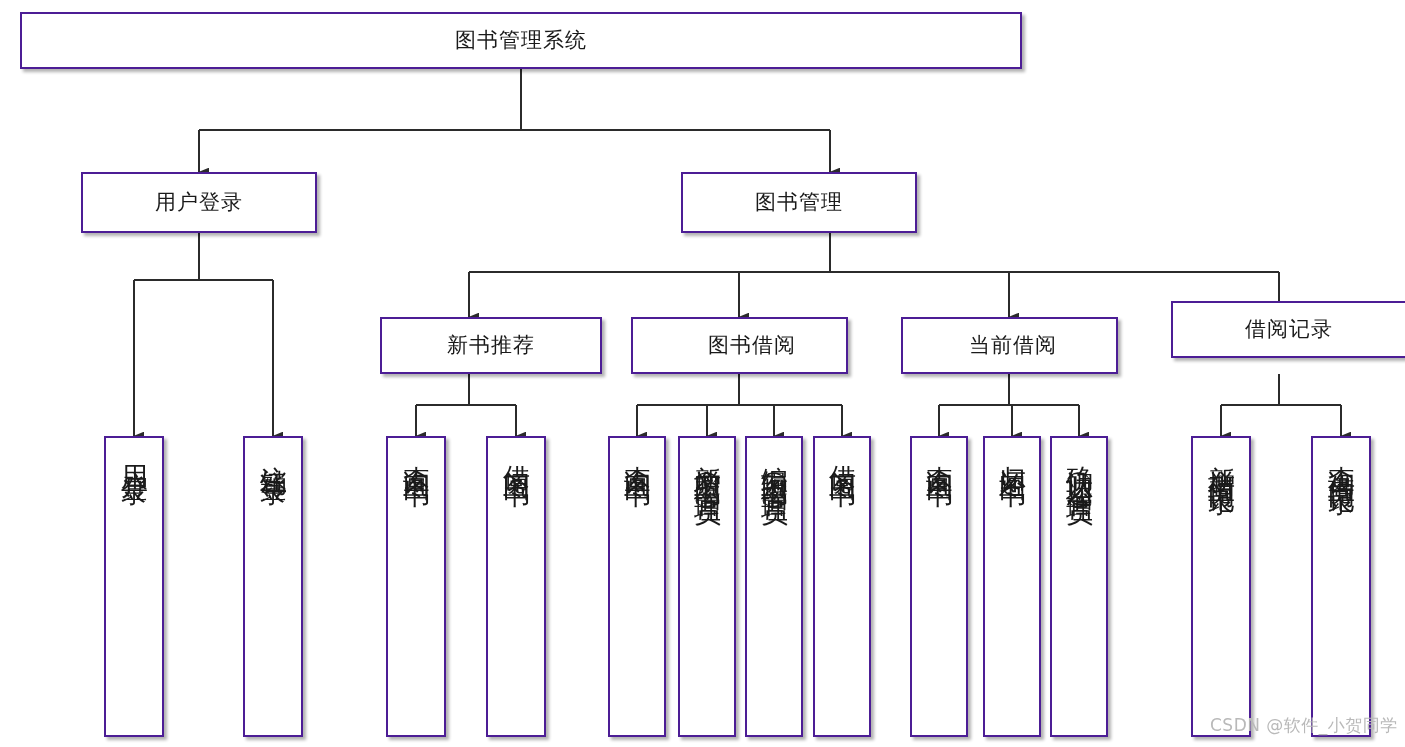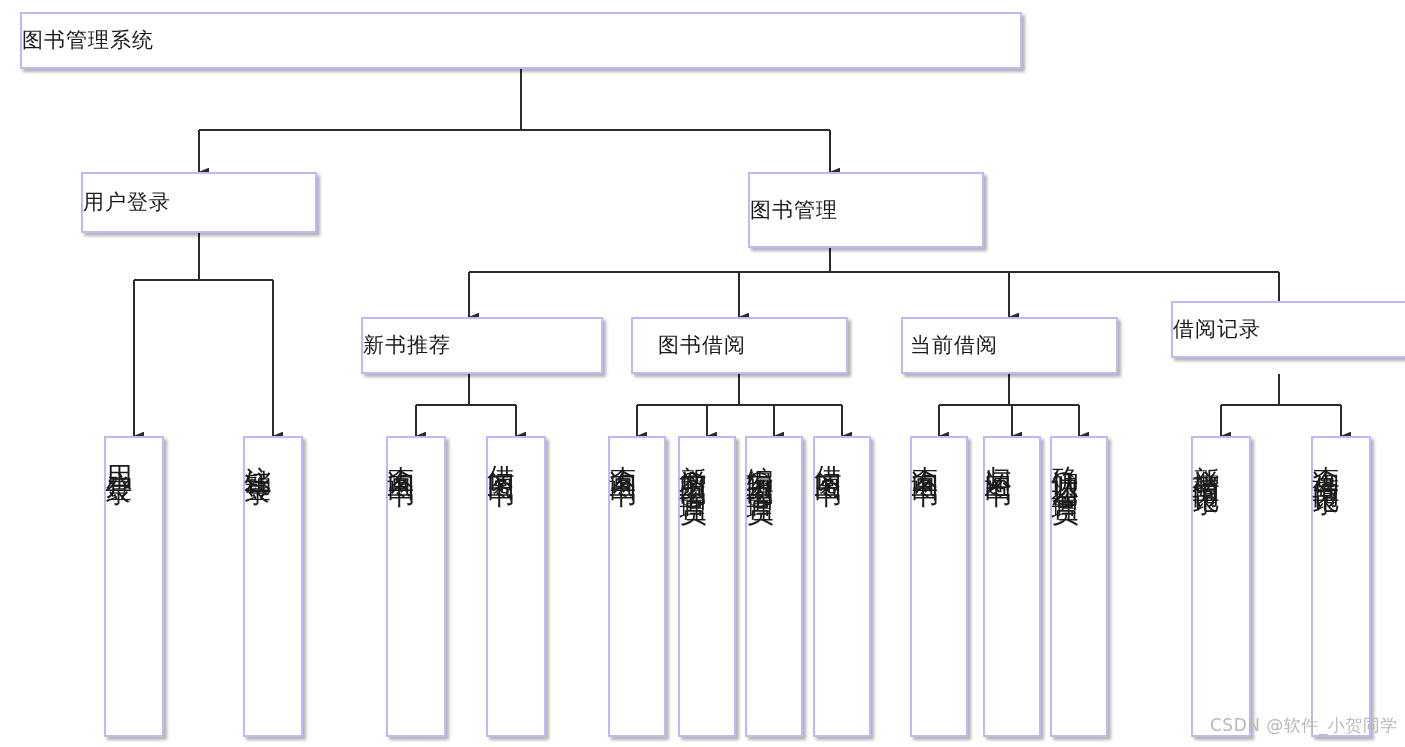--- a/index.html
+++ b/index.html
@@ -23,25 +23,27 @@
     position: absolute;
     top: 0;
     left: 0;
     width: 1405px;
     height: 747px;
   }
   .node-box {
     position: absolute;
     box-sizing: border-box;
     background: #ffffff;
-    border: 2px solid #c4b5fd;
+    border: 2px solid #4c1d95;
     box-shadow: 3px 3px 3px rgba(0,0,0,0.30);
     display: flex;
     align-items: center;
+    justify-content: center;
     color: #1a1a1a;
+    font-family: Liberation Serif, serif;
   }
   .node-label {
     display: block;
     text-align: center;
     line-height: 1.18;
     letter-spacing: 1px;
     white-space: pre;
   }
   .horizontal .node-label {
     font-size: 21px;
@@ -124,25 +126,25 @@
     </g>
   </svg>
 
   <div class="node-box horizontal" style="left:20px; top:12px; width:1002px; height:57px;">
     <span class="node-label">图书管理系统</span>
   </div>
 
   <div class="node-box horizontal" style="left:81px; top:172px; width:236px; height:61px;">
     <span class="node-label">用户登录</span>
   </div>
-  <div class="node-box horizontal" style="left:748px; top:172px; width:236px; height:76px;">
+  <div class="node-box horizontal" style="left:681px; top:172px; width:236px; height:61px;">
     <span class="node-label">图书管理</span>
   </div>
 
-  <div class="node-box horizontal" style="left:361px; top:317px; width:242px; height:57px;">
+  <div class="node-box horizontal" style="left:380px; top:317px; width:222px; height:57px;">
     <span class="node-label">新书推荐</span>
   </div>
   <div class="node-box horizontal" style="left:631px; top:317px; width:217px; height:57px;padding-left:25px;">
     <span class="node-label">图书借阅</span>
   </div>
   <div class="node-box horizontal" style="left:901px; top:317px; width:217px; height:57px;padding-left:7px;">
     <span class="node-label">当前借阅</span>
   </div>
   <div class="node-box horizontal" style="left:1171px; top:301px; width:236px; height:57px;">
     <span class="node-label">借阅记录</span>

